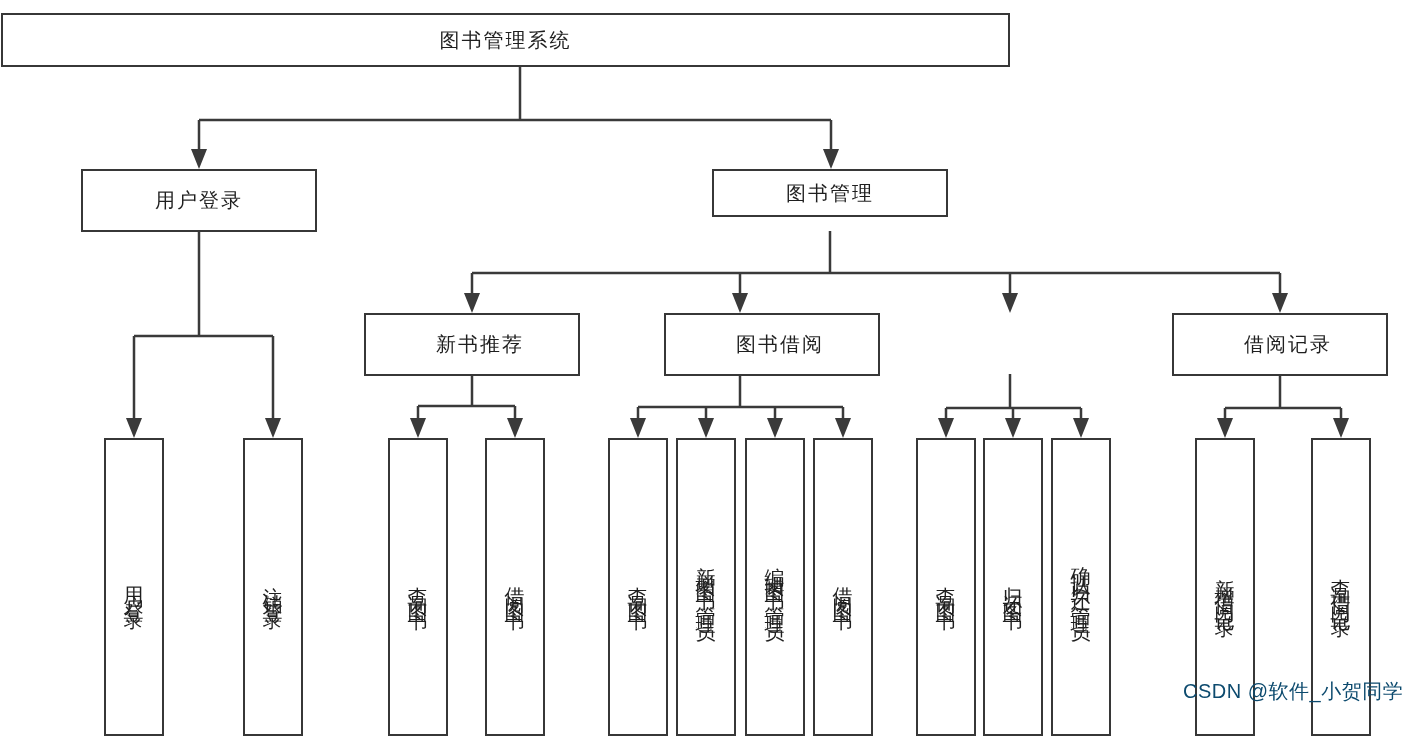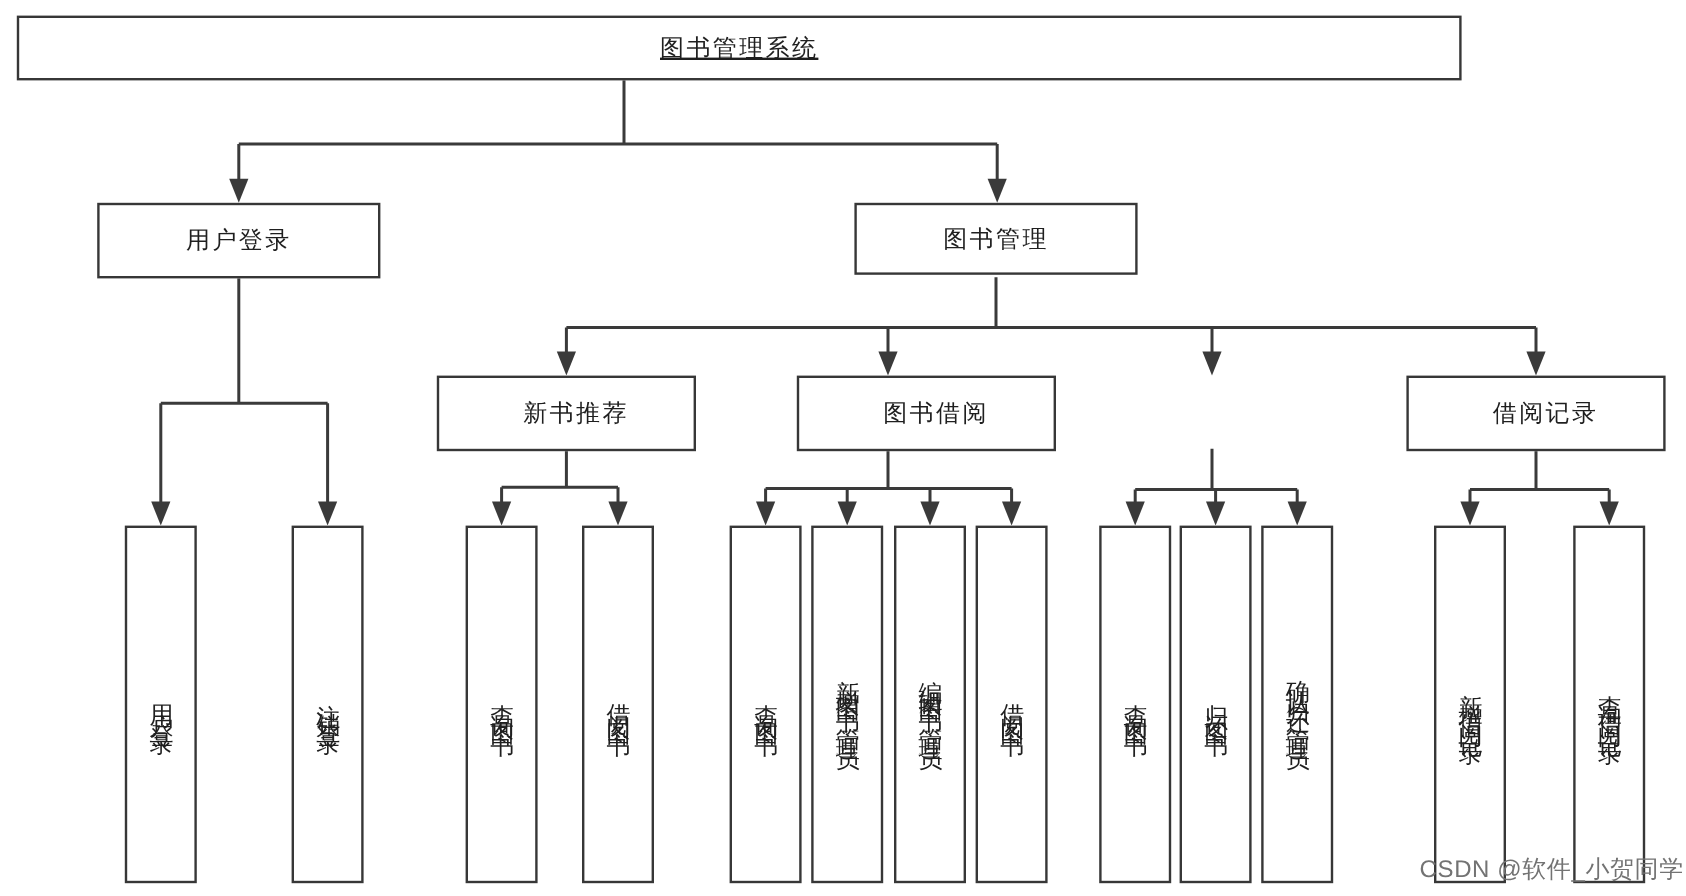--- a/index.html
+++ b/index.html
@@ -27,23 +27,23 @@
     border: 2.5px solid #373737;
     background: #ffffff;
     display: flex;
     align-items: center;
     justify-content: center;
     color: #1f1f1f;
     font-size: 20px;
     letter-spacing: 2px;
     z-index: 1;
   }
-  .root-box   { left: 14px;  top: 13px;  width: 1204px; height: 54px; text-decoration: underline; }
+  .root-box   { left: 1px;  top: 13px;  width: 1009px; height: 54px; }
   .l2-left    { left: 81px;  top: 169px; width: 236px;  height: 63px; }
-  .l2-right   { left: 712px; top: 169px; width: 236px;  height: 60px; }
+  .l2-right   { left: 712px; top: 169px; width: 236px;  height: 48px; }
   .l3         { top: 313px;  width: 216px; height: 63px; padding-left: 16px; }
   .l3-1 { left: 364px; }
   .l3-2 { left: 664px; }
   .l3-3 { left: 902px; }
   .l3-4 { left: 1172px; }
   .leaf {
     position: absolute;
     box-sizing: border-box;
     top: 438px;
     width: 60px;
@@ -73,23 +73,23 @@
   .lf-7  { left: 745px; }
   .lf-8  { left: 813px; }
   .lf-9  { left: 916px; }
   .lf-10 { left: 983px; }
   .lf-11 { left: 1051px; }
   .lf-12 { left: 1195px; }
   .lf-13 { left: 1311px; }
   .watermark {
     position: absolute;
     left: 1183px;
-    top: 711px;
+    top: 678px;
     font-size: 20px;
-    color: #737373;
+    color: #0c4a6e;
     letter-spacing: 0.5px;
     z-index: 2;
     white-space: nowrap;
   }
 </style>
 </head>
 <body>
 
 <div class="stage">
 

